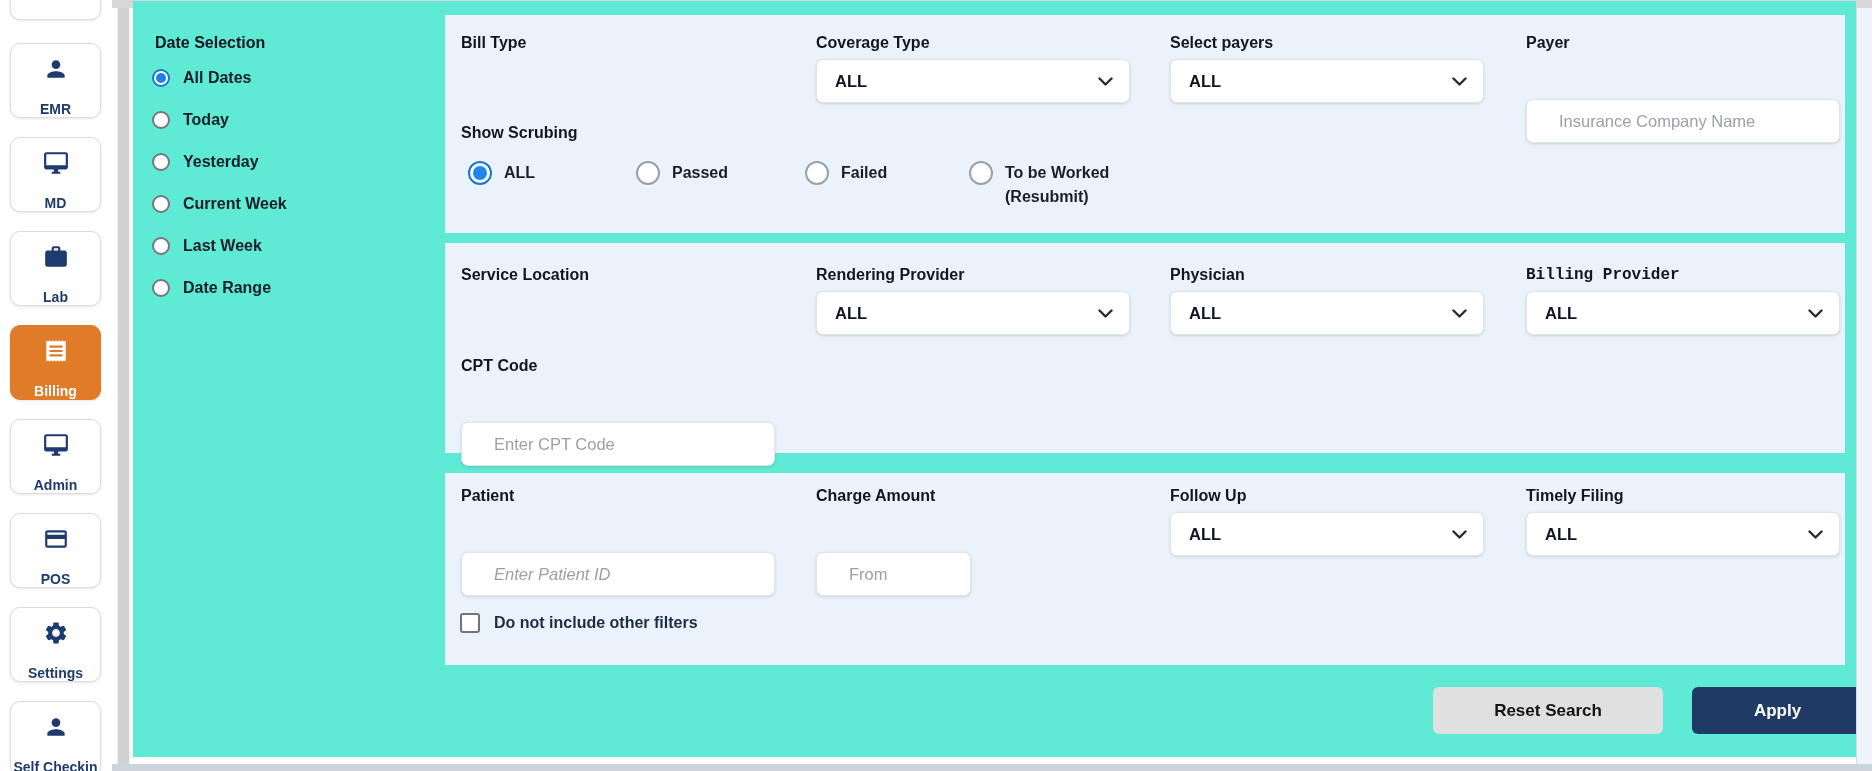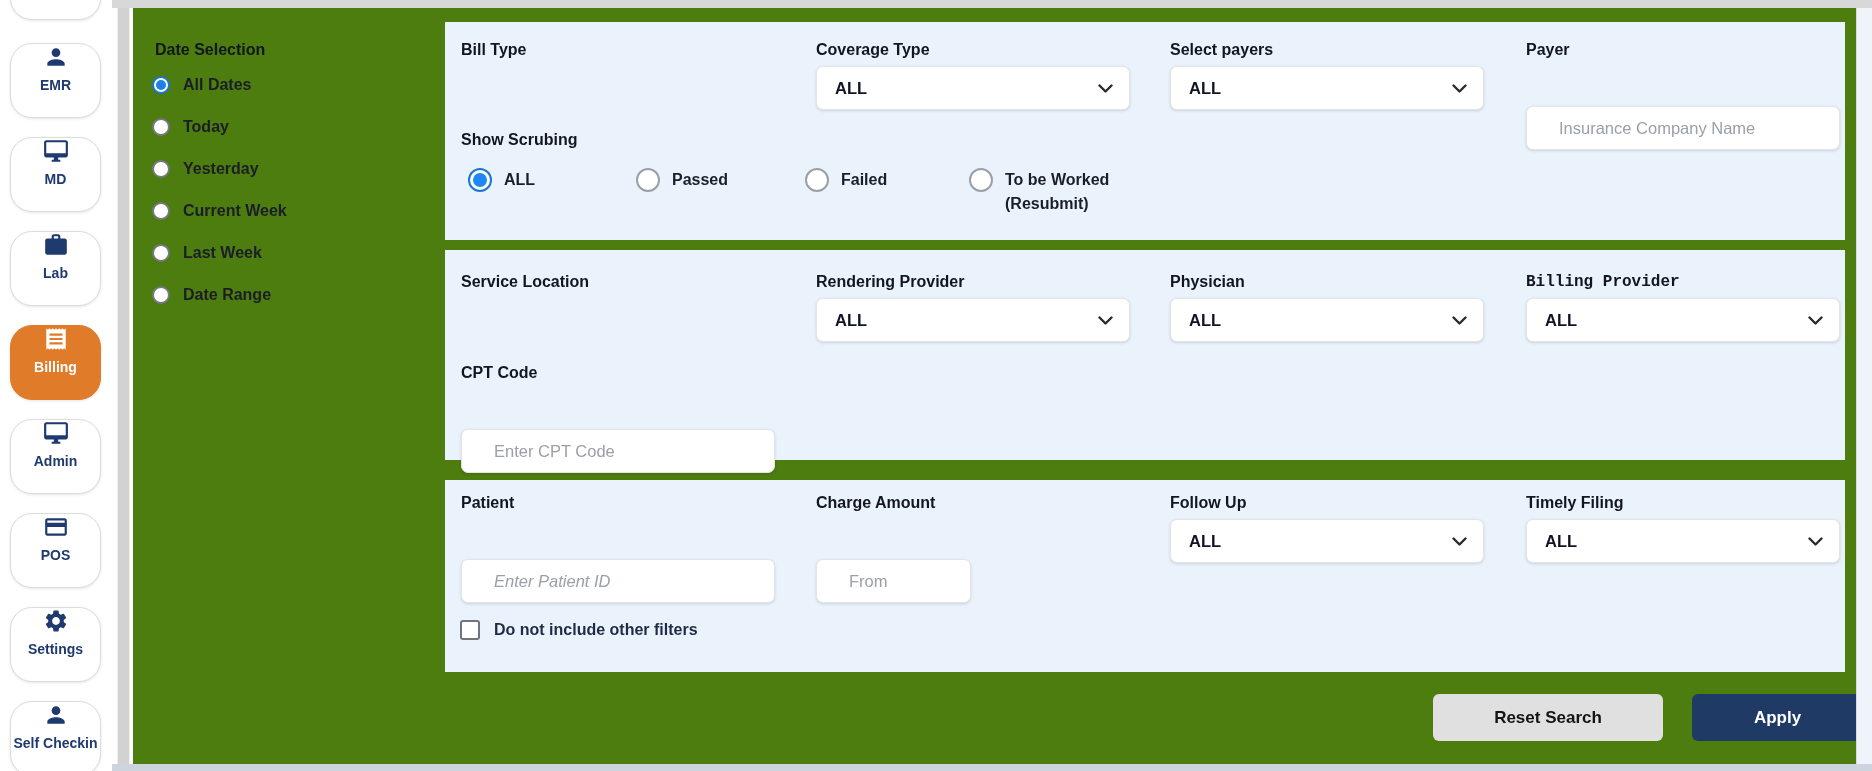--- a/index.html
+++ b/index.html
@@ -10,29 +10,29 @@
   
   .top-strip { position:absolute; left:112px; right:0; top:0; height:8px; background:#d8d8d8; }
   .bottom-strip { position:absolute; left:112px; right:0; bottom:0; height:7px; background:#ccd4de; }
   .right-track { position:absolute; left:1856px; top:8px; width:16px; height:756px; background:#eef4fa; border-left:1px solid #d5dce2; }
   .side-scrollbar { position:absolute; left:117px; top:8px; width:13px; height:756px; background:#f0f0f0; }
   .side-scrollbar .thumb { position:absolute; left:1px; top:0; width:11px; height:100%; background:#d2d2d2; }
 
   
   .sidebar { position:absolute; left:0; top:0; width:112px; height:771px; background:#fff; }
   .side-card { position:absolute; left:10px; width:91px; height:75px; background:#fff;
-    border:1px solid #dcdcdc; border-radius:22px; box-shadow:0 1px 3px rgba(0,0,0,.10);
-    display:flex; flex-direction:column; align-items:center; justify-content:flex-start; gap:8px; cursor:pointer; }
+    border:1px solid #dcdcdc; border-radius:10px; box-shadow:0 1px 3px rgba(0,0,0,.10);
+    display:flex; flex-direction:column; align-items:center; justify-content:flex-end; gap:20px; cursor:pointer; }
   .side-card .lbl { font-size:14px; font-weight:bold; color:#1e3a6e; line-height:15px; text-align:center; }
   .side-card.active { background:#e07b2a; border-color:#e07b2a; }
   .side-card.active .lbl { color:#ffffff; }
   .side-card svg { display:block; }
 
   
-  .main { position:absolute; left:133px; top:8px; width:1723px; height:756px; background:#4d7c0f; }
+  .main { position:absolute; left:133px; top:1px; width:1723px; height:756px; background:#5eead4; }
 
   .date-title { position:absolute; left:22px; top:33px; font-size:16px; font-weight:bold; color:#13151f; }
   .date-list { position:absolute; left:19px; top:56px; width:260px; }
   .radio-item { display:flex; align-items:center; gap:13px; height:42px; cursor:pointer; }
   .radio-dot { width:18px; height:18px; border-radius:50%; border:2px solid #74787e; background:#fff; flex:0 0 auto; position:relative; }
   .radio-item.sel .radio-dot { border-color:#1976d2; }
   .radio-item.sel .radio-dot::after { content:""; position:absolute; left:2px; top:2px; width:10px; height:10px; border-radius:50%; background:#1d7fe8; }
   .radio-item .rlbl { font-size:16px; font-weight:bold; color:#1b1d27; }
 
   .panel { position:absolute; left:312px; width:1400px; background:#eaf3fc; }

